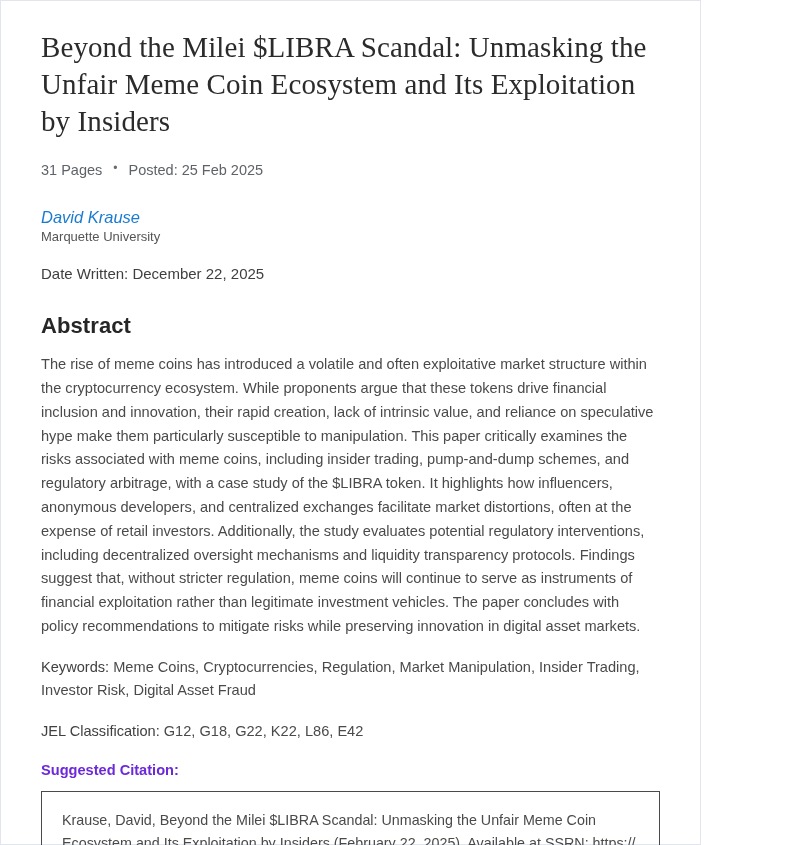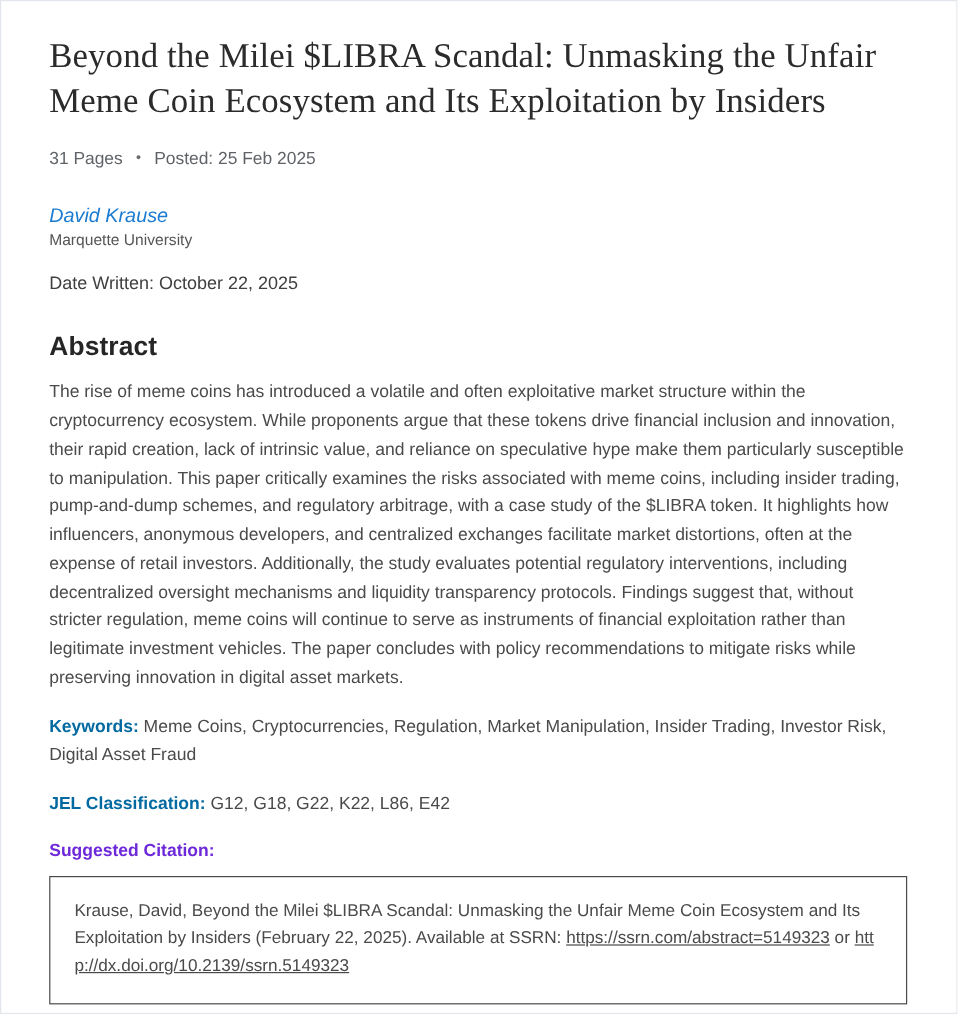--- a/index.html
+++ b/index.html
@@ -10,21 +10,21 @@
   body {
     width: 798px;
     height: 845px;
     overflow: hidden;
     font-family: "Liberation Sans", sans-serif;
     color: #3f3f3f;
   }
   #page {
     position: relative;
     box-sizing: border-box;
-    width: 798px;
+    width: 701px;
     height: 845px;
     background: #ffffff;
     border: 1px solid #e2e5ec;
     padding: 28px 40px 0 40px;
   }
 
   
   .paper-title {
     font-family: "Liberation Serif", serif;
     font-size: 29px;
@@ -92,22 +92,22 @@
 
   
   .kv-row {
     margin-top: 17px;
     font-size: 14.6px;
     line-height: 1.62;
     color: #4a4a4a;
     max-width: 720px;
   }
   .kv-label {
-    font-weight: 700;
-    color: #0369a1;
+    font-weight: 400;
+    color: #404040;
   }
   .citation-heading {
     margin-top: 18px;
     font-size: 14.6px;
     font-weight: 700;
     color: #6d28d9;
   }
 
   
   .citation-box {
@@ -139,21 +139,21 @@
 
   <div class="meta-line">
     <span>31 Pages</span>
     <span class="meta-sep">•</span>
     <span>Posted: 25 Feb 2025</span>
   </div>
 
   <div class="author-block">
     <a class="author-link" href="#">David Krause</a>
     <div class="affiliation">Marquette University</div>
-    <div class="date-written">Date Written: October 22, 2025</div>
+    <div class="date-written">Date Written: December 22, 2025</div>
   </div>
 
   <div class="section-heading">Abstract</div>
 
   <div class="abstract-body">The rise of meme coins has introduced a volatile and often exploitative market structure within the cryptocurrency ecosystem. While proponents argue that these tokens drive financial inclusion and innovation, their rapid creation, lack of intrinsic value, and reliance on speculative hype make them particularly susceptible to manipulation. This paper critically examines the risks associated with meme coins, including insider trading, pump-and-dump schemes, and regulatory arbitrage, with a case study of the $LIBRA token. It highlights how influencers, anonymous developers, and centralized exchanges facilitate market distortions, often at the expense of retail investors. Additionally, the study evaluates potential regulatory interventions, including decentralized oversight mechanisms and liquidity transparency protocols. Findings suggest that, without stricter regulation, meme coins will continue to serve as instruments of financial exploitation rather than legitimate investment vehicles. The paper concludes with policy recommendations to mitigate risks while preserving innovation in digital asset markets.</div>
 
   <div class="kv-row">
     <span class="kv-label">Keywords:</span>
     <span>Meme Coins, Cryptocurrencies, Regulation, Market Manipulation, Insider Trading, Investor Risk, Digital Asset Fraud</span>
   </div>

